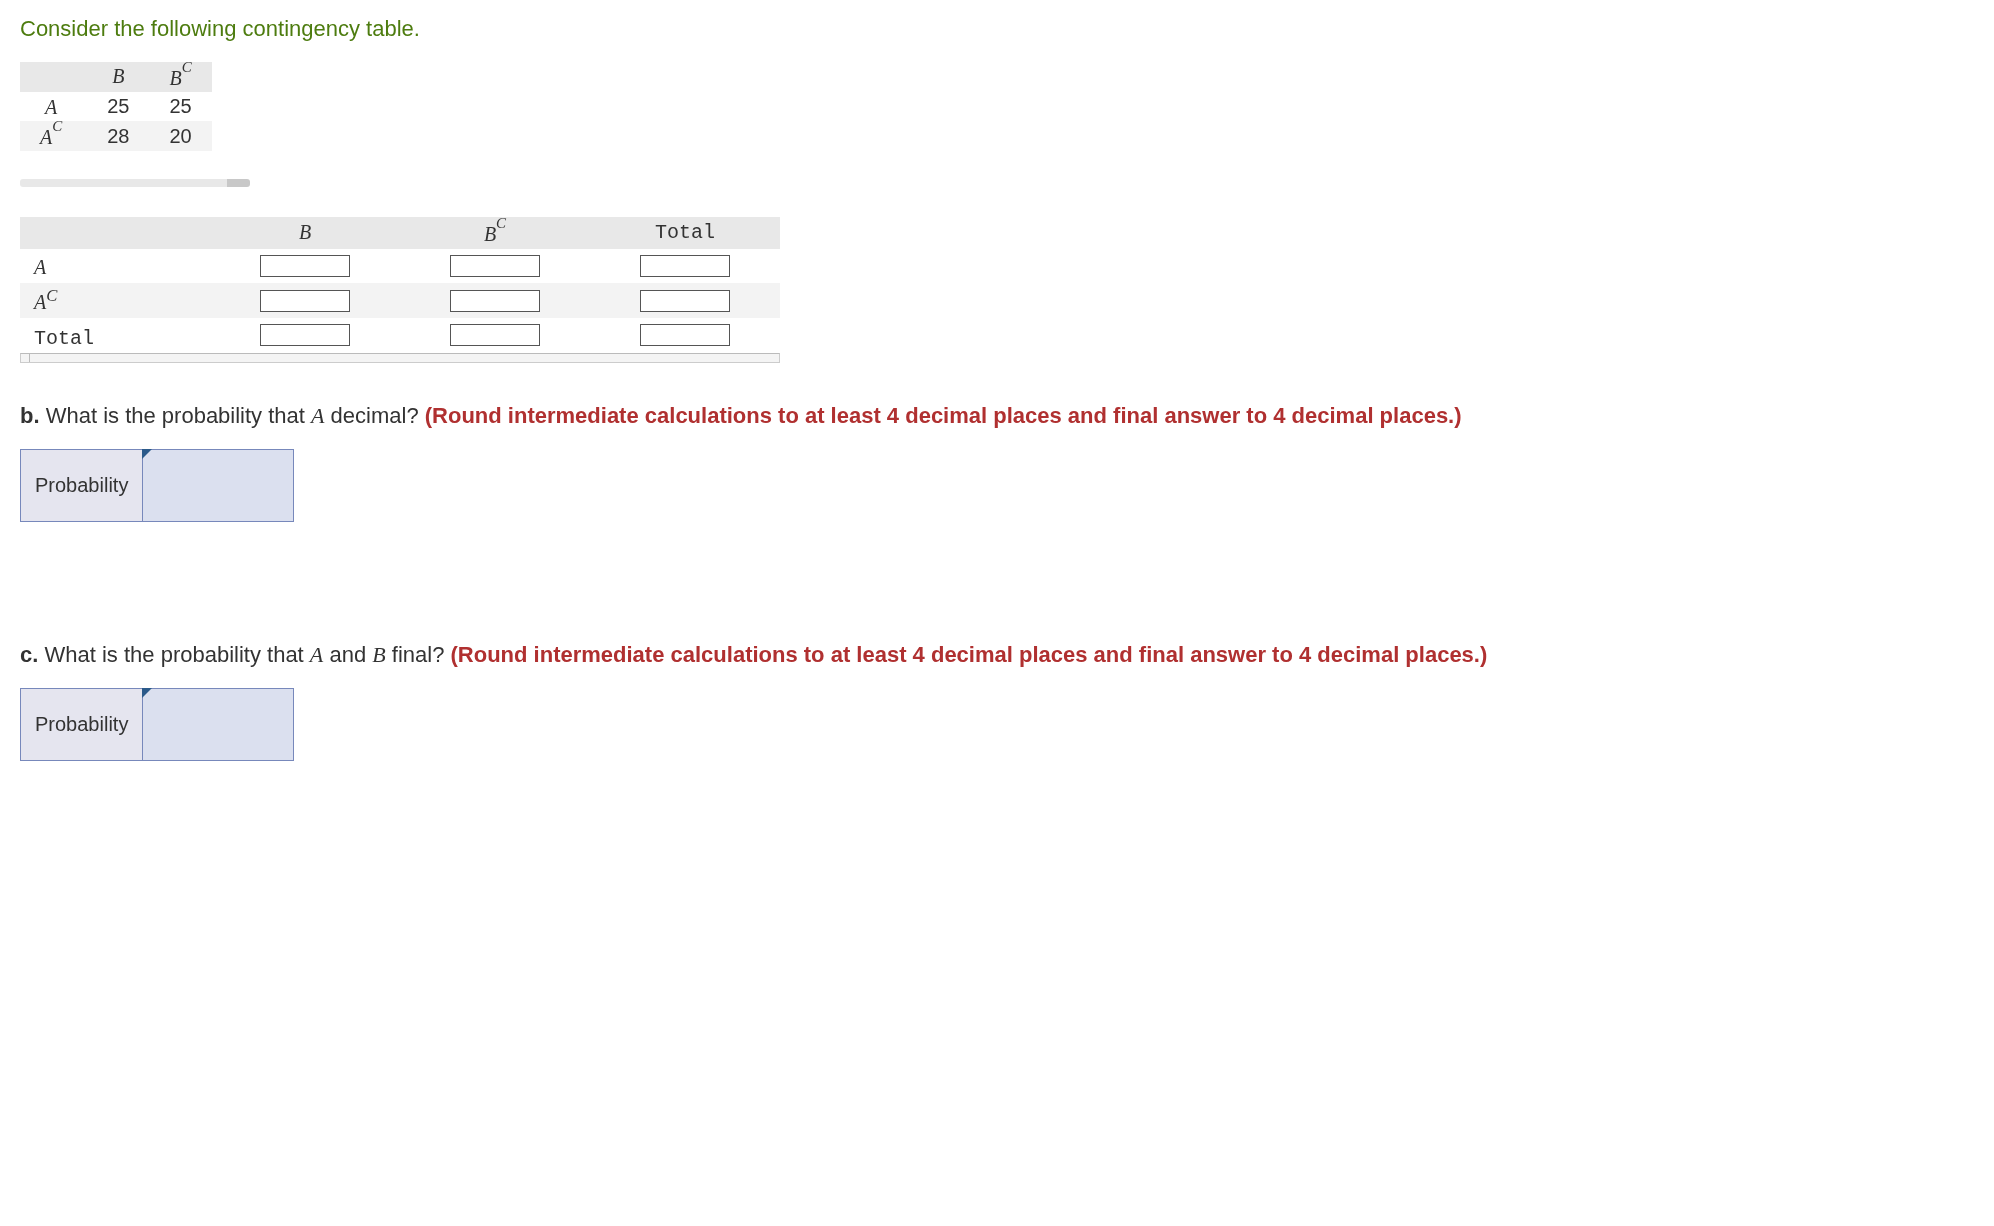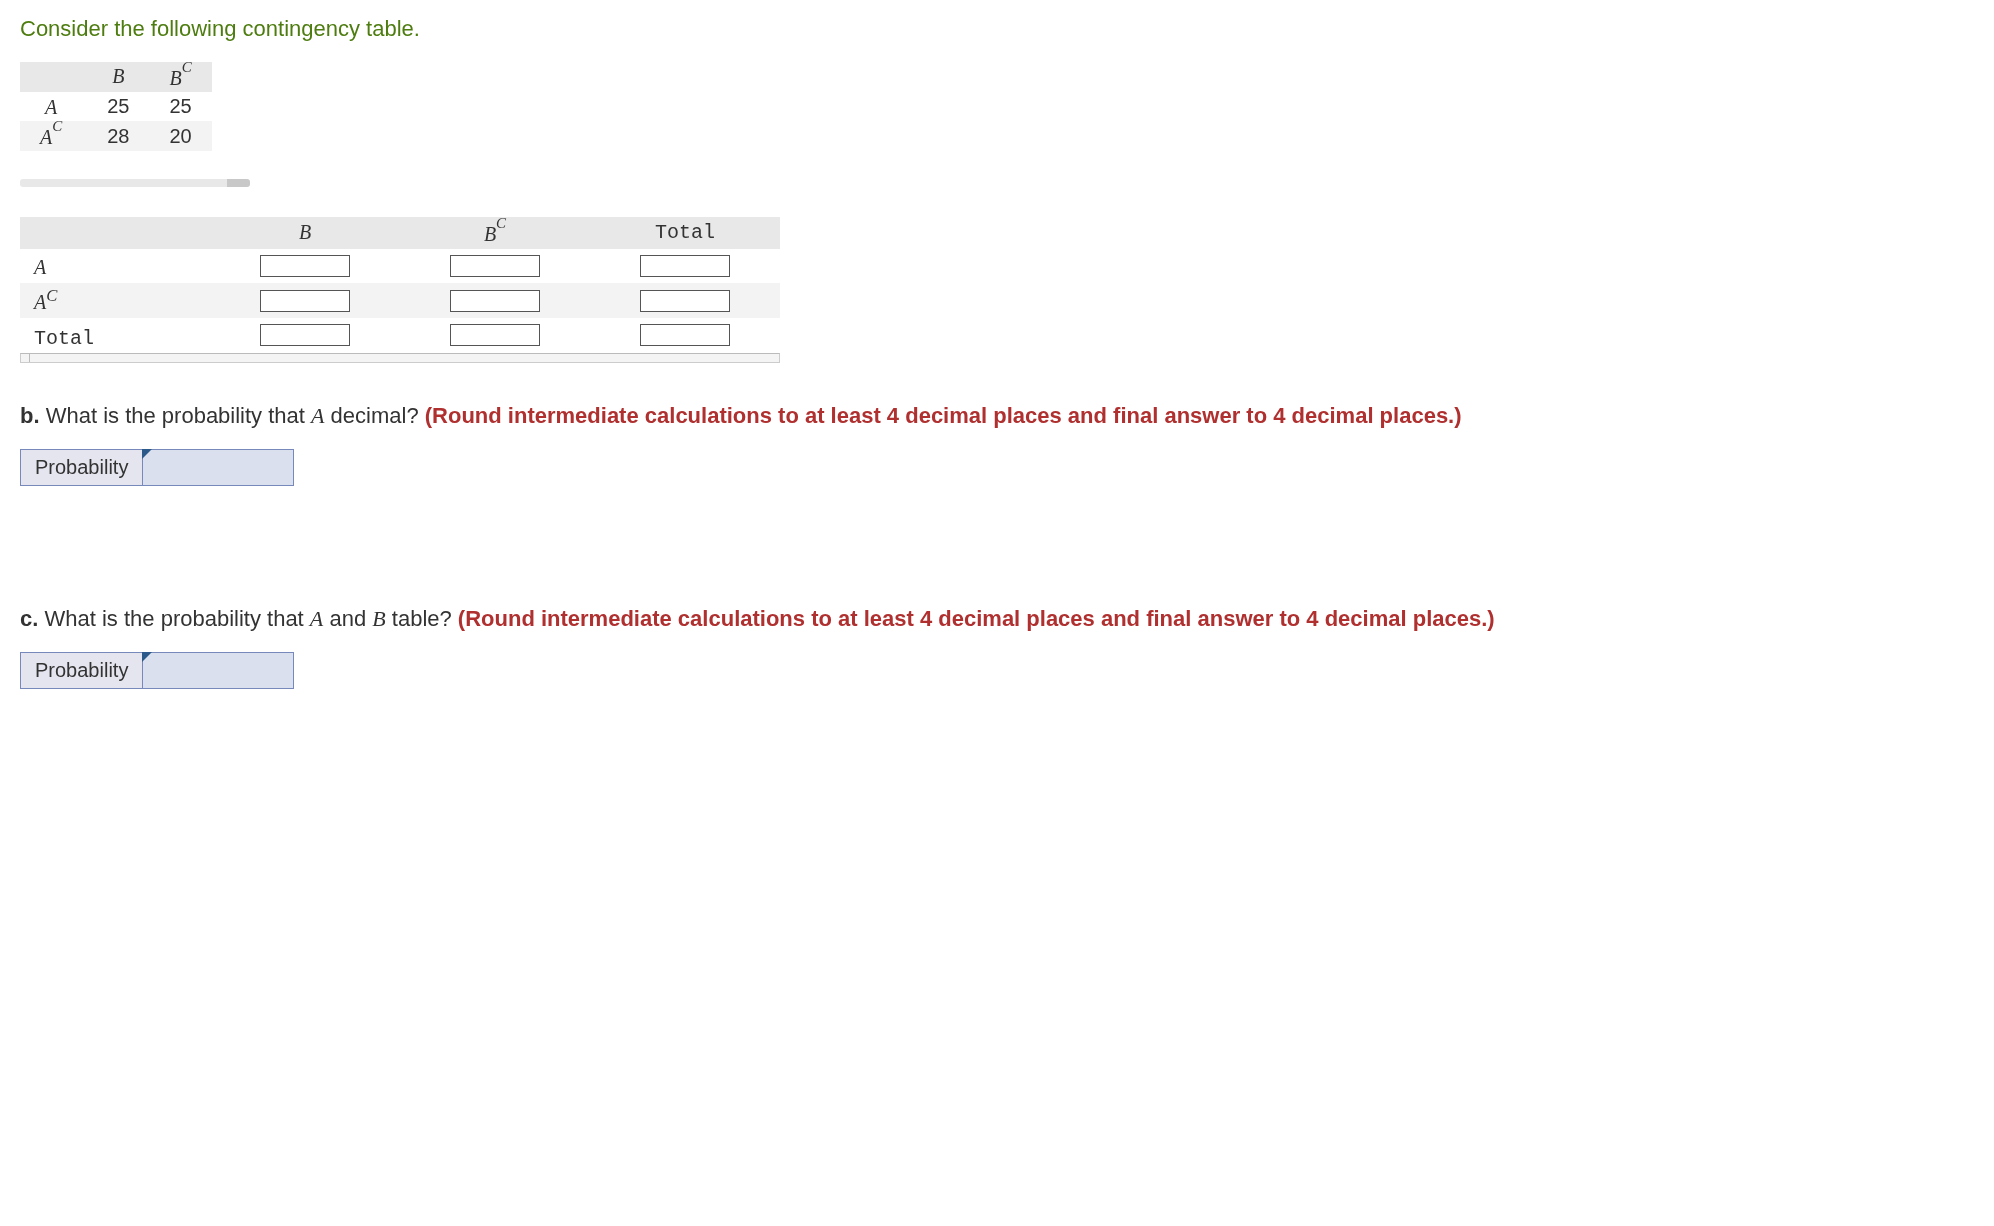--- a/index.html
+++ b/index.html
@@ -120,21 +120,21 @@
       border-right:1px solid #bbb;
     }
 
     .prob-box {
       display: inline-flex;
       border: 1px solid #7788bb;
       margin-top: 20px;
     }
     .prob-box .prob-label {
       background: #e5e5ef;
-      padding: 6px 14px;
+      padding: 24px 14px;
       font-size: 20px;
       border-right: 1px solid #7788bb;
     }
     .prob-box .prob-input-wrap {
       position: relative;
       width: 150px;
       background: #dbe0ef;
     }
     .prob-input {
       width: 100%;
@@ -268,21 +268,21 @@
       </div>
     </div>
   </div>
 </div>
 
 <div class="spacer-large"></div>
 
 <div class="question-block">
   <span class="q-text">
     <span class="q-label">c.</span>
-    <span>What is the probability that </span><span style="font-style:italic;font-family:Georgia,serif">A</span><span> and </span><span style="font-style:italic;font-family:Georgia,serif">B</span><span> table? </span><span class="red-note">(Round intermediate calculations to at least 4 decimal places and final answer to 4 decimal places.)</span>
+    <span>What is the probability that </span><span style="font-style:italic;font-family:Georgia,serif">A</span><span> and </span><span style="font-style:italic;font-family:Georgia,serif">B</span><span> final? </span><span class="red-note">(Round intermediate calculations to at least 4 decimal places and final answer to 4 decimal places.)</span>
   </span>
   <div>
     <div class="prob-box">
       <div class="prob-label">Probability</div>
       <div class="prob-input-wrap">
         <div class="prob-pointer"></div>
         <input class="prob-input" style="">
       </div>
     </div>
   </div>

